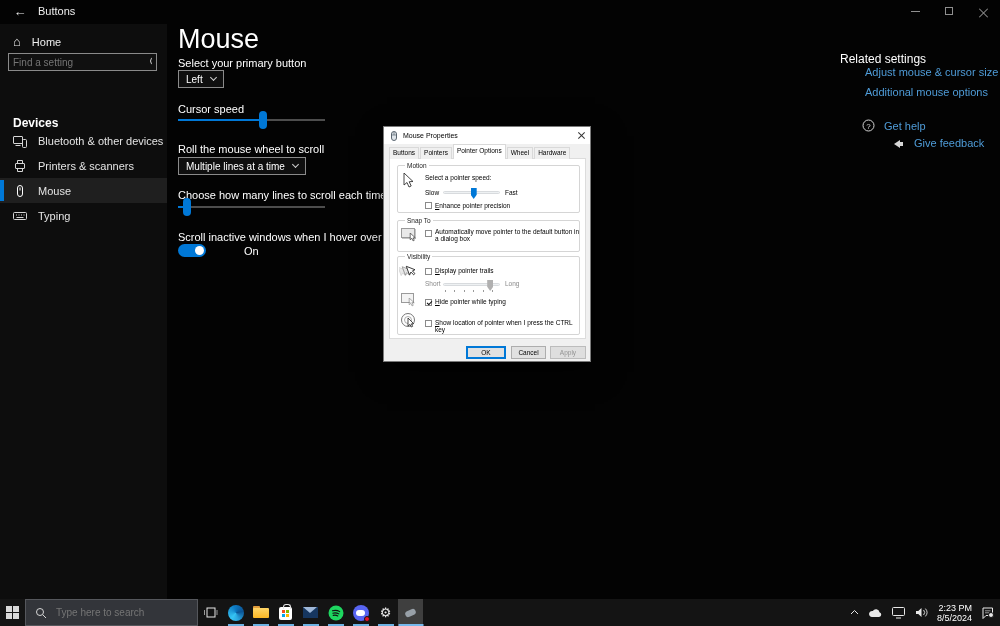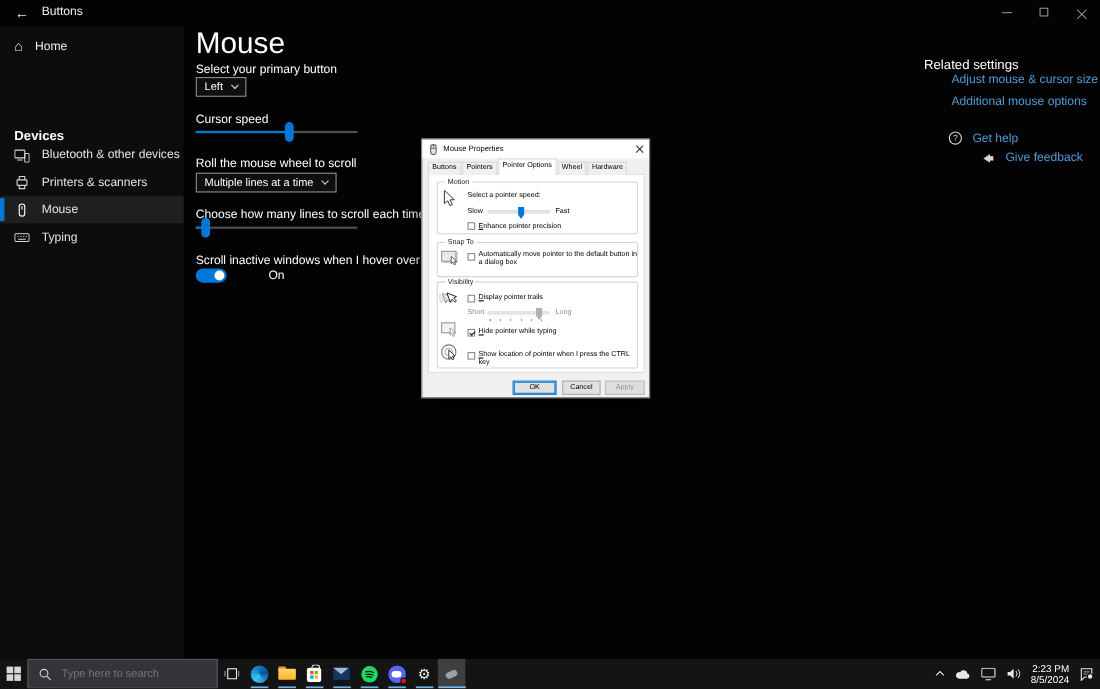--- a/index.html
+++ b/index.html
@@ -123,20 +123,27 @@
     <div class="wc wc-close">
         <span class="glyph-x"></span>
       </div>
   </div>
 
   <div class="sidebar">
     <div class="home-row">
       <span class="home-glyph">⌂</span>
       <span>Home</span>
     </div>
+    <div class="searchbox">
+      <input type="text" placeholder="Find a setting" style="">
+      <svg width="12" height="12">
+          <circle cx="5" cy="5" r="3.5" stroke="#cfcfcf" fill="none"></circle>
+          <path d="M7.8 7.8 L11 11" stroke="#cfcfcf"></path>
+        </svg>
+    </div>
     <div class="section-label">Devices</div>
     <div class="nav">
       <div class="nav-item">
         <span class="nav-ic">
             <svg width="14" height="14" viewBox="0 0 14 14" fill="none" stroke="#d6d6d6">
               <rect x="0.5" y="2.5" width="9" height="7" rx="0.5"></rect>
               <path d="M2.5 11.5 h5"></path>
               <rect x="9.5" y="5.5" width="4" height="8" rx="1"></rect>
             </svg>
           </span>

